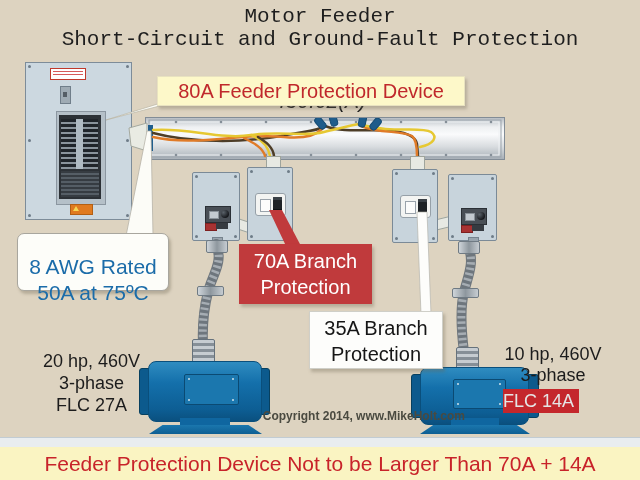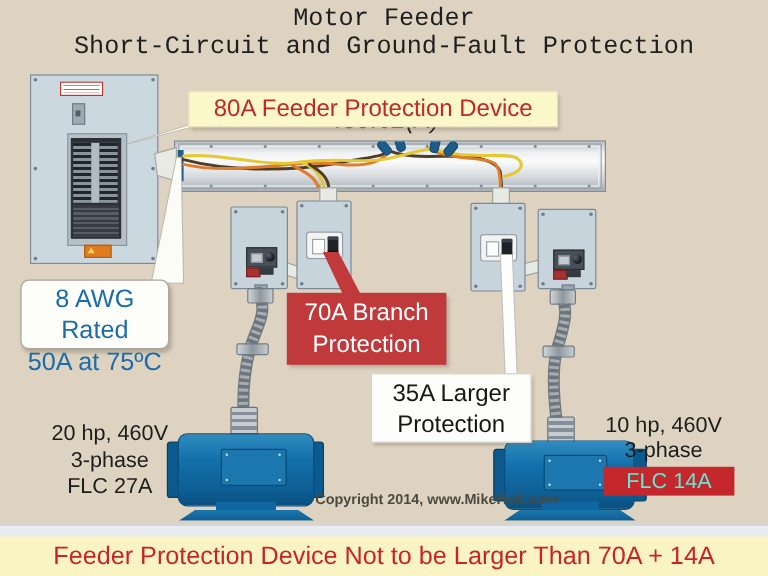--- a/index.html
+++ b/index.html
@@ -61,32 +61,32 @@
   .motor-cap{background:#0c5a8d;border:1px solid #07405f;border-radius:3px;z-index:6;}
   .motor-plate{background:#1b77ae;border:1px solid #0b4a73;border-radius:2px;z-index:7;}
   .plate-screw{position:absolute;width:2px;height:2px;border-radius:50%;background:#cfe0ea;}
   .motor-neck{background:#0f66a0;z-index:6;}
   .motor-flare{background:linear-gradient(180deg,#1b77ae,#0d5e93);
      clip-path:polygon(12% 0,88% 0,100% 100%,0 100%);z-index:6;}
   
   .callout{z-index:10;text-align:center;box-shadow:2px 3px 3px rgba(110,100,80,.35);}
   .lbl-feeder{left:157px;top:76px;width:306px;height:28px;background:#fdf8c9;border:1px solid #e8e2c0;
      color:#c0282c;font-size:20px;line-height:28px;}
-  .lbl-wire{left:17px;top:233px;width:124px;height:58px;background:#fdfdf9;border:1px solid #a8a69e;border-radius:7px;
-     color:#1b6ca9;font-size:21px;line-height:26px;padding-top:3px;box-sizing:border-box;}
+  .lbl-wire{left:17px;top:233px;width:152px;height:58px;background:#fdfdf9;border:1px solid #a8a69e;border-radius:7px;
+     color:#1b6ca9;font-size:21px;line-height:26px;padding-top:20px;box-sizing:border-box;}
   .lbl-70{left:239px;top:244px;width:133px;height:60px;background:#c03a3c;color:#fff;
      font-size:20px;line-height:26px;padding-top:4px;box-sizing:border-box;}
   .lbl-35{left:309px;top:311px;width:134px;height:58px;background:#fdfdfb;border:1px solid #cfcfc8;
      color:#161616;font-size:20px;line-height:26px;padding-top:3px;box-sizing:border-box;}
   
   .motor-label{z-index:10;text-align:center;color:#1c1c1c;font-size:18px;line-height:22px;}
   .lbl-motor-left{left:14px;top:350px;width:155px;}
   .lbl-motor-right{left:487px;top:344px;width:132px;line-height:21px;}
-  .flc-badge{left:503px;top:389px;width:109px;height:24px;background:#c4272c;color:#5eead4;
-     font-size:18px;line-height:24px;text-align:center;z-index:10;}
+  .flc-badge{left:503px;top:389px;width:76px;height:24px;background:#c4272c;color:#e5e5e5;
+     font-size:18px;line-height:24px;text-align:left;z-index:10;}
   
   .copyright{left:235px;top:409px;width:230px;text-align:right;font-size:12px;font-weight:bold;color:#4a4a40;z-index:8;}
   .floor{left:0;top:437px;width:640px;height:10px;background:#e9edf0;border-top:1px solid #c2ccd3;}
   .banner{left:0;top:447px;width:640px;height:33px;background:#faf4c2;color:#c8232a;
      font-size:21px;line-height:33px;text-align:center;z-index:11;}
   svg{display:block;}
   .overlay{left:0;top:0;z-index:5;pointer-events:none;}
 </style>
 </head>
 <body>
@@ -282,21 +282,21 @@
   </div>
   <div class="abs callout lbl-wire">
     <div>8 AWG Rated</div>
     <div>50A at 75ºC</div>
   </div>
   <div class="abs callout lbl-70">
     <div>70A Branch</div>
     <div>Protection</div>
   </div>
   <div class="abs callout lbl-35">
-    <div>35A Larger</div>
+    <div>35A Branch</div>
     <div>Protection</div>
   </div>
 
   <div class="abs motor-label lbl-motor-left">
     <div>20 hp, 460V</div>
     <div>3-phase</div>
     <div>FLC 27A</div>
   </div>
   <div class="abs motor-label lbl-motor-right">
     <div>10 hp, 460V</div>

